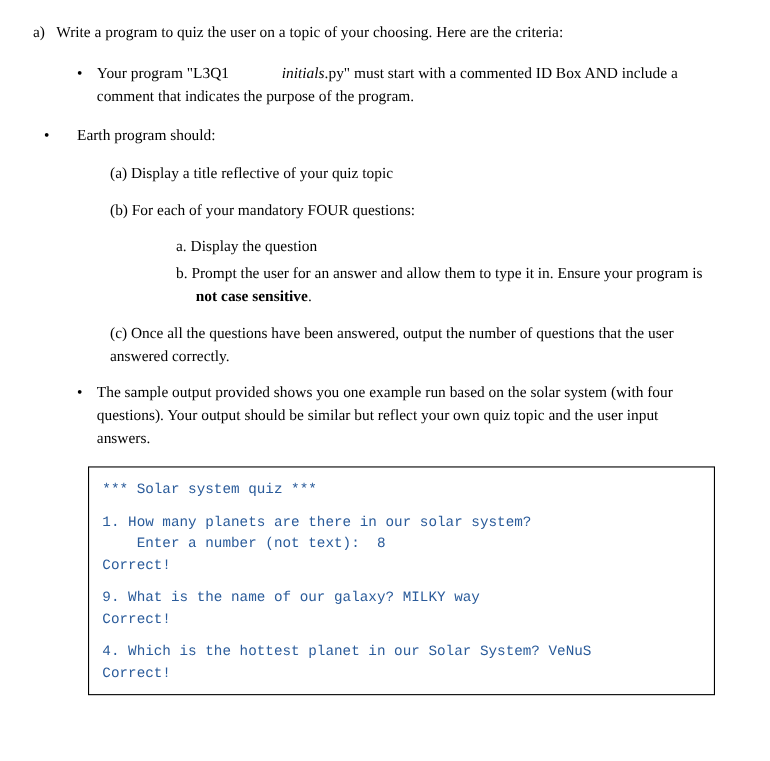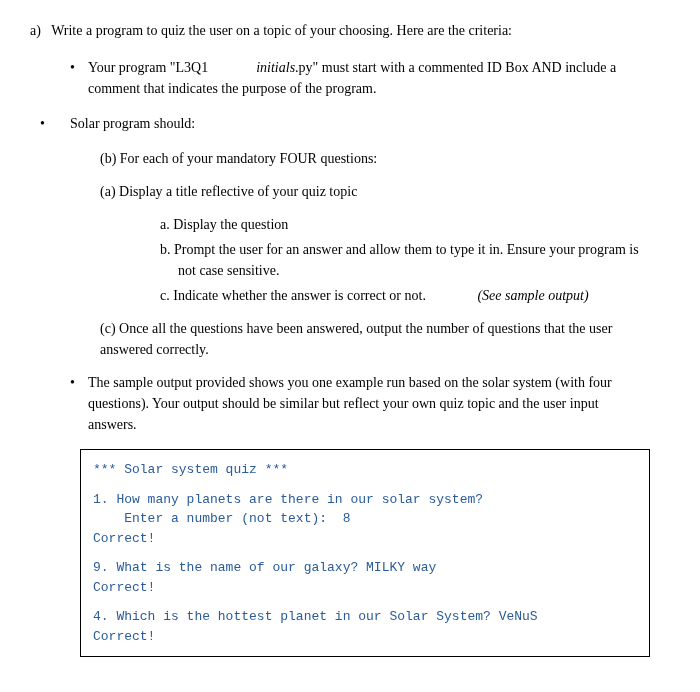--- a/index.html
+++ b/index.html
@@ -61,21 +61,21 @@
       margin-bottom: 10px;
     }
     .sample-block:last-child {
       margin-bottom: 0;
     }
     .italic {
       font-style: italic;
       margin-left: 48px;
     }
     .bold {
-      font-weight: normal;
+      font-weight: bold;
     }
     .indent2 {
       padding-left: 28px;
     }
     .indent2.nobullet::before {
       content: none;
     }
   </style>
 </head>
 <body>
@@ -85,34 +85,31 @@
   &nbsp;
   <span>Write a program to quiz the user on a topic of your choosing.  Here are the criteria:</span>
 </div>
 
 <div class="bullet-item">
   <span>Your program "L3Q1</span><span class="italic">initials</span><span>.py" must start with a commented ID Box AND include a comment that indicates the purpose of the program.</span>
 </div>
 
 <div class="bullet-item indent2 nobullet" style="margin-left:-18px;">
   <span style="position:absolute;left:-2px;">•</span>
-  <span>Solar program should:</span>
+  <span>Earth program should:</span>
 </div>
 
 <div class="sub-list">
+  <div class="sub-item">(a)  Display a title reflective of your quiz topic</div>
   <div class="sub-item">(b)  For each of your mandatory FOUR questions:</div>
-  <div class="sub-item">(a)  Display a title reflective of your quiz topic</div>
 
   <div class="inner-list">
     <div class="inner-item">a.   Display the question</div>
     <div class="inner-item">
       <span>b.   Prompt the user for an answer and allow them to type it in.  Ensure your program is </span><span class="bold">not case sensitive</span><span>.</span>
-    </div>
-    <div class="inner-item">
-      <span>c.   Indicate whether the answer is correct or not.  </span><span class="italic">(See sample output)</span>
     </div>
   </div>
 
   <div class="sub-item" style="margin-top:12px;">(c)  Once all the questions have been answered, output the number of questions that the user answered correctly.</div>
 </div>
 
 <div class="bullet-item">The sample output provided shows you one example run based on the solar system (with four questions).  Your output should be similar but reflect your own quiz topic and the user input answers.</div>
 
 <div class="sample-output">
   <div class="sample-block">*** Solar system quiz ***</div>

